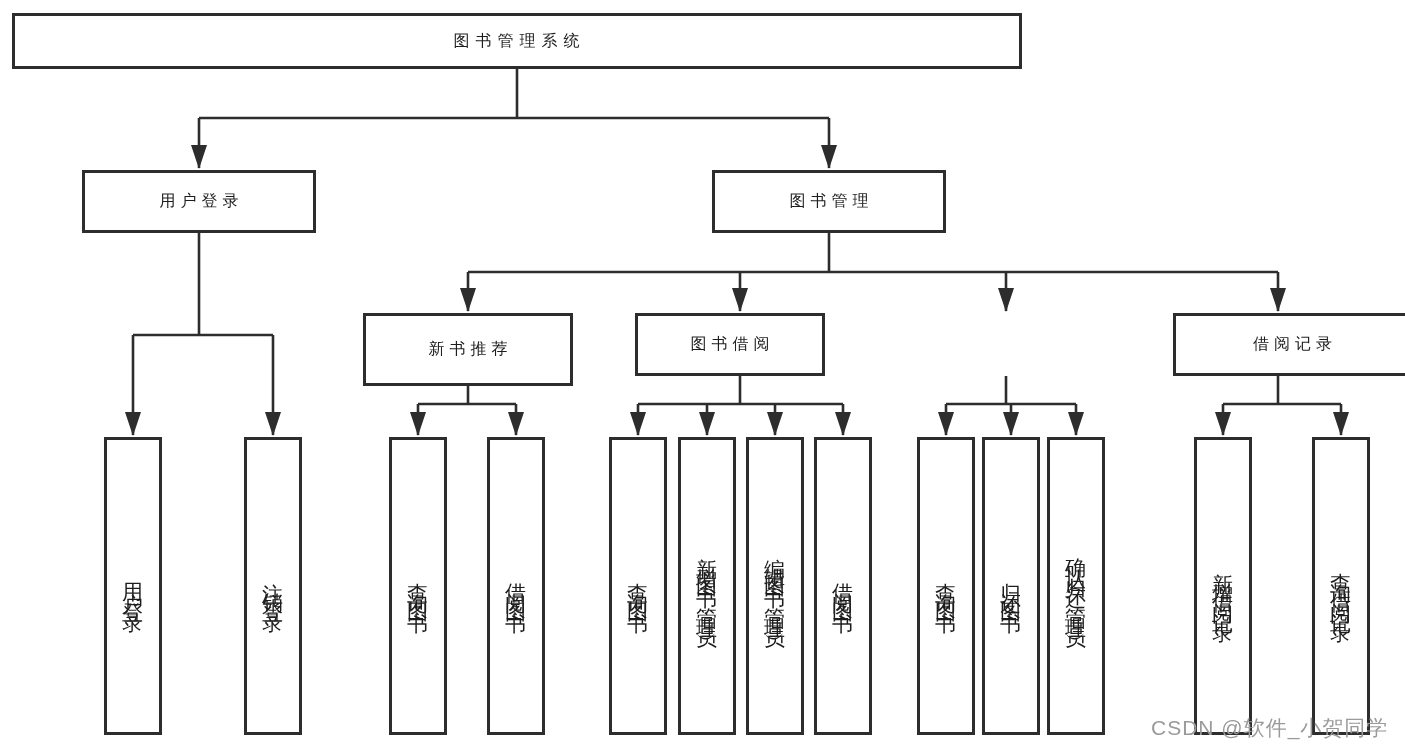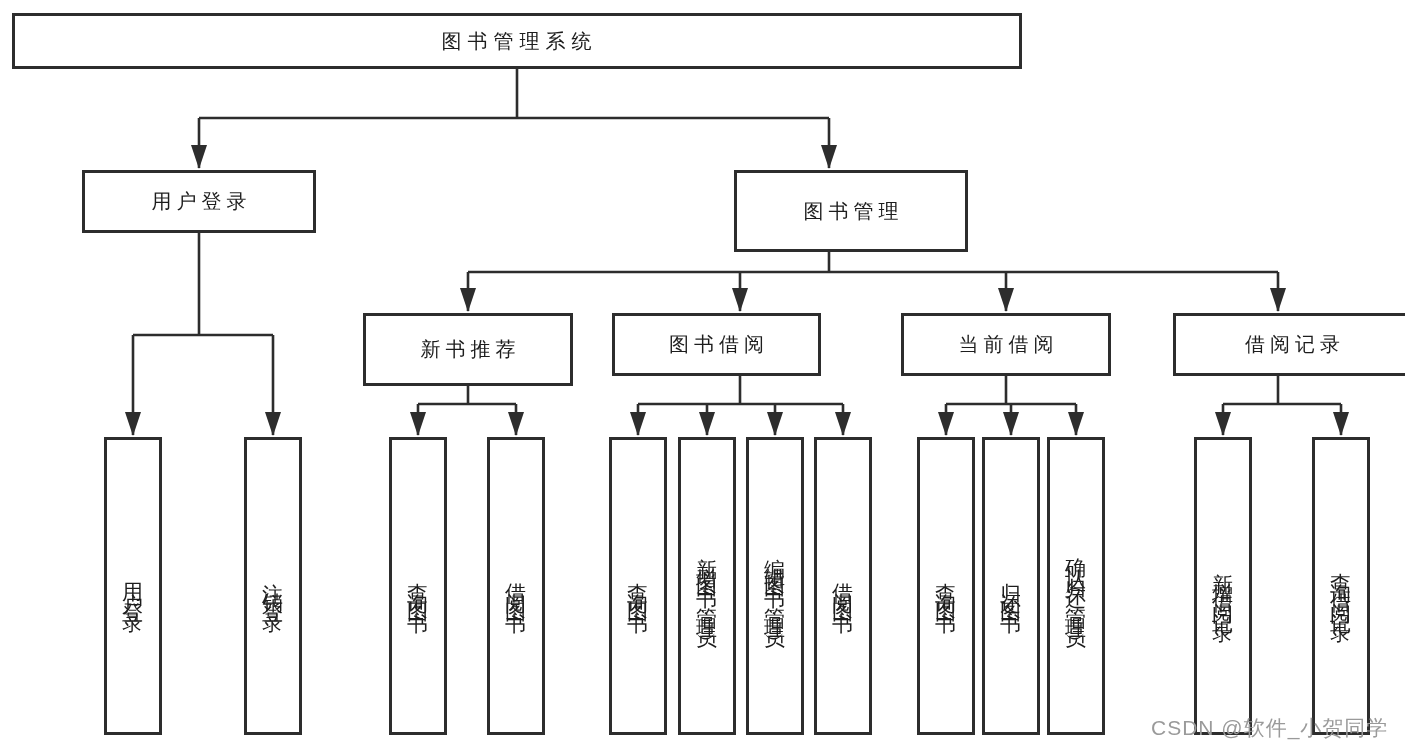--- a/index.html
+++ b/index.html
@@ -19,21 +19,21 @@
   }
   .connectors{position:absolute;left:0;top:0;z-index:1;}
   .node{
     position:absolute;
     background:#fff;
     border:3px solid var(--line);
     display:flex;align-items:center;justify-content:center;
     color:var(--text);
     z-index:2;
   }
-  .hbox{font-size:20px;letter-spacing:5px;}
+  .hbox{font-size:16px;letter-spacing:5px;}
   .hbox span{white-space:nowrap;text-indent:5px;}
   .root-box{letter-spacing:6px;}
   .vbox{
     top:437px;width:58px;height:298px;
   }
   .vtext{
     writing-mode:vertical-rl;
     text-orientation:mixed;
     font-size:21px;
     line-height:1;
@@ -106,32 +106,29 @@
     </g>
   </svg>
 
   <div class="node hbox root-box" style="left:12px;top:13px;width:1010px;height:56px">
     <span>图书管理系统</span>
   </div>
 
   <div class="node hbox" style="left:82px;top:170px;width:234px;height:63px">
     <span>用户登录</span>
   </div>
-  <div class="node hbox" style="left:734px;top:170px;width:234px;height:82px">
+  <div class="node hbox" style="left:712px;top:170px;width:234px;height:63px">
     <span>图书管理</span>
   </div>
 
   <div class="node hbox" style="left:363px;top:313px;width:210px;height:73px">
     <span>新书推荐</span>
   </div>
-  <div class="node hbox" style="left:612px;top:313px;width:209px;height:63px">
+  <div class="node hbox" style="left:635px;top:313px;width:190px;height:63px">
     <span>图书借阅</span>
-  </div>
-  <div class="node hbox" style="left:901px;top:313px;width:210px;height:63px">
-    <span>当前借阅</span>
   </div>
   <div class="node hbox" style="left:1173px;top:313px;width:239px;height:63px">
     <span>借阅记录</span>
   </div>
 
   <div class="node vbox" style="left:104px">
     <span class="vtext">用户登录</span>
   </div>
   <div class="node vbox" style="left:244px">
     <span class="vtext">注销登录</span>

